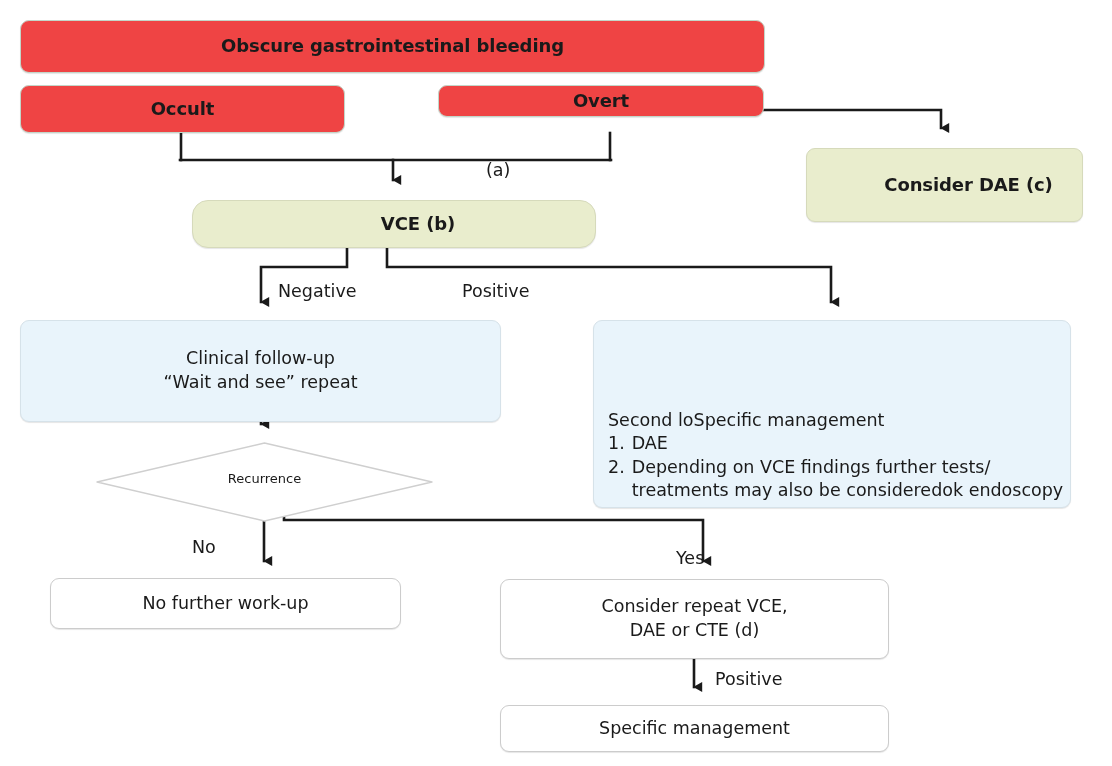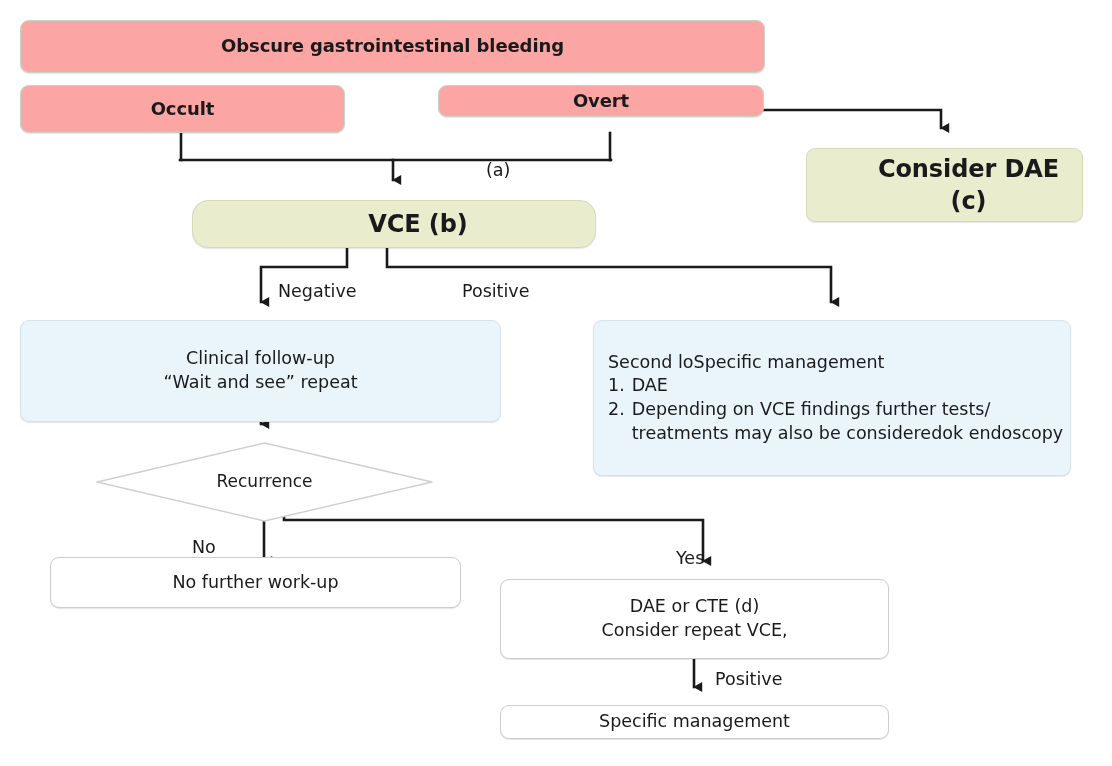--- a/index.html
+++ b/index.html
@@ -33,31 +33,31 @@
     border: 1px solid #cfcfcf;
     border-radius: 9px;
     display: flex;
     align-items: center;
     justify-content: center;
     text-align: center;
     line-height: 1.35;
     box-shadow: 0 1px 1px rgba(0,0,0,0.10);
   }
   .node.green {
-    background: #fca5a5;
+    background: #ef4444;
     border-color: #c3d6c9;
     font-weight: bold;
     font-size: 18px;
     letter-spacing: -0.1px;
   }
   .node.yellow {
     background: #e9edcd;
     border-color: #d6dabb;
     font-weight: bold;
-    font-size: 24px;
+    font-size: 18px;
     letter-spacing: -0.1px;
     padding-left: 48px;
   }
   .node.blue {
     background: #e9f4fb;
     border-color: #d6e2e9;
     font-size: 17.5px;
   }
   .node.plain {
     background: #ffffff;
@@ -90,21 +90,21 @@
     flex: 1 1 auto;
   }
   .edge-label {
     position: absolute;
     font-size: 17.5px;
     color: #1a1a1a;
     white-space: nowrap;
   }
   .diamond-label {
     position: absolute;
-    font-size: 17px;
+    font-size: 13px;
     white-space: nowrap;
   }
 </style>
 </head>
 <body>
 
 <div id="canvas">
 
   <svg id="edges" viewBox="0 0 1112 766" xmlns="http://www.w3.org/2000/svg">
     <defs>
@@ -157,51 +157,51 @@
     <span class="inner">VCE (b)</span>
   </div>
 
   <div class="node blue" style="left:20px; top:320px; width:481px; height:102px;">
     <span class="inner">
       <span class="list-line">Clinical follow-up</span>
       <span class="list-line">“Wait and see” repeat</span>
     </span>
   </div>
 
-  <div class="node blue leftalign" style="left:593px; top:320px; width:478px; height:156px;">
+  <div class="node blue leftalign" style="left:593px; top:320px; width:478px; height:188px;align-items:flex-end;">
     <span class="inner">
       <span class="list-line">Second loSpecific management</span>
       <span class="list-item">
         <span class="list-num">1.</span>
         <span class="list-txt">DAE</span>
       </span>
       <span class="list-item">
         <span class="list-num">2.</span>
         <span class="list-txt">
           <span class="list-line">Depending on VCE findings further tests∕</span>
           <span class="list-line">treatments may also be consideredok endoscopy</span>
         </span>
       </span>
     </span>
   </div>
 
   <div class="diamond-label" style="left:97px; top:471px; width:335px; text-align:center;">Recurrence</div>
 
-  <div class="node plain" style="left:50px; top:557px; width:411px; height:51px;">
+  <div class="node plain" style="left:50px; top:578px; width:351px; height:51px;">
     <span class="inner">No further work-up</span>
   </div>
 
   <div class="node plain" style="left:500px; top:579px; width:389px; height:80px;">
     <span class="inner">
+      <span class="list-line">Consider repeat VCE,</span>
       <span class="list-line">DAE or CTE (d)</span>
-      <span class="list-line">Consider repeat VCE,</span>
     </span>
   </div>
 
-  <div class="node plain" style="left:500px; top:705px; width:389px; height:34px;">
+  <div class="node plain" style="left:500px; top:705px; width:389px; height:47px;">
     <span class="inner">Specific management</span>
   </div>
 
   <div class="edge-label" style="left:486px; top:160px;">(a)</div>
 
   <div class="edge-label" style="left:278px; top:281px;">Negative</div>
 
   <div class="edge-label" style="left:462px; top:281px;">Positive</div>
 
   <div class="edge-label" style="left:192px; top:537px;">No</div>

